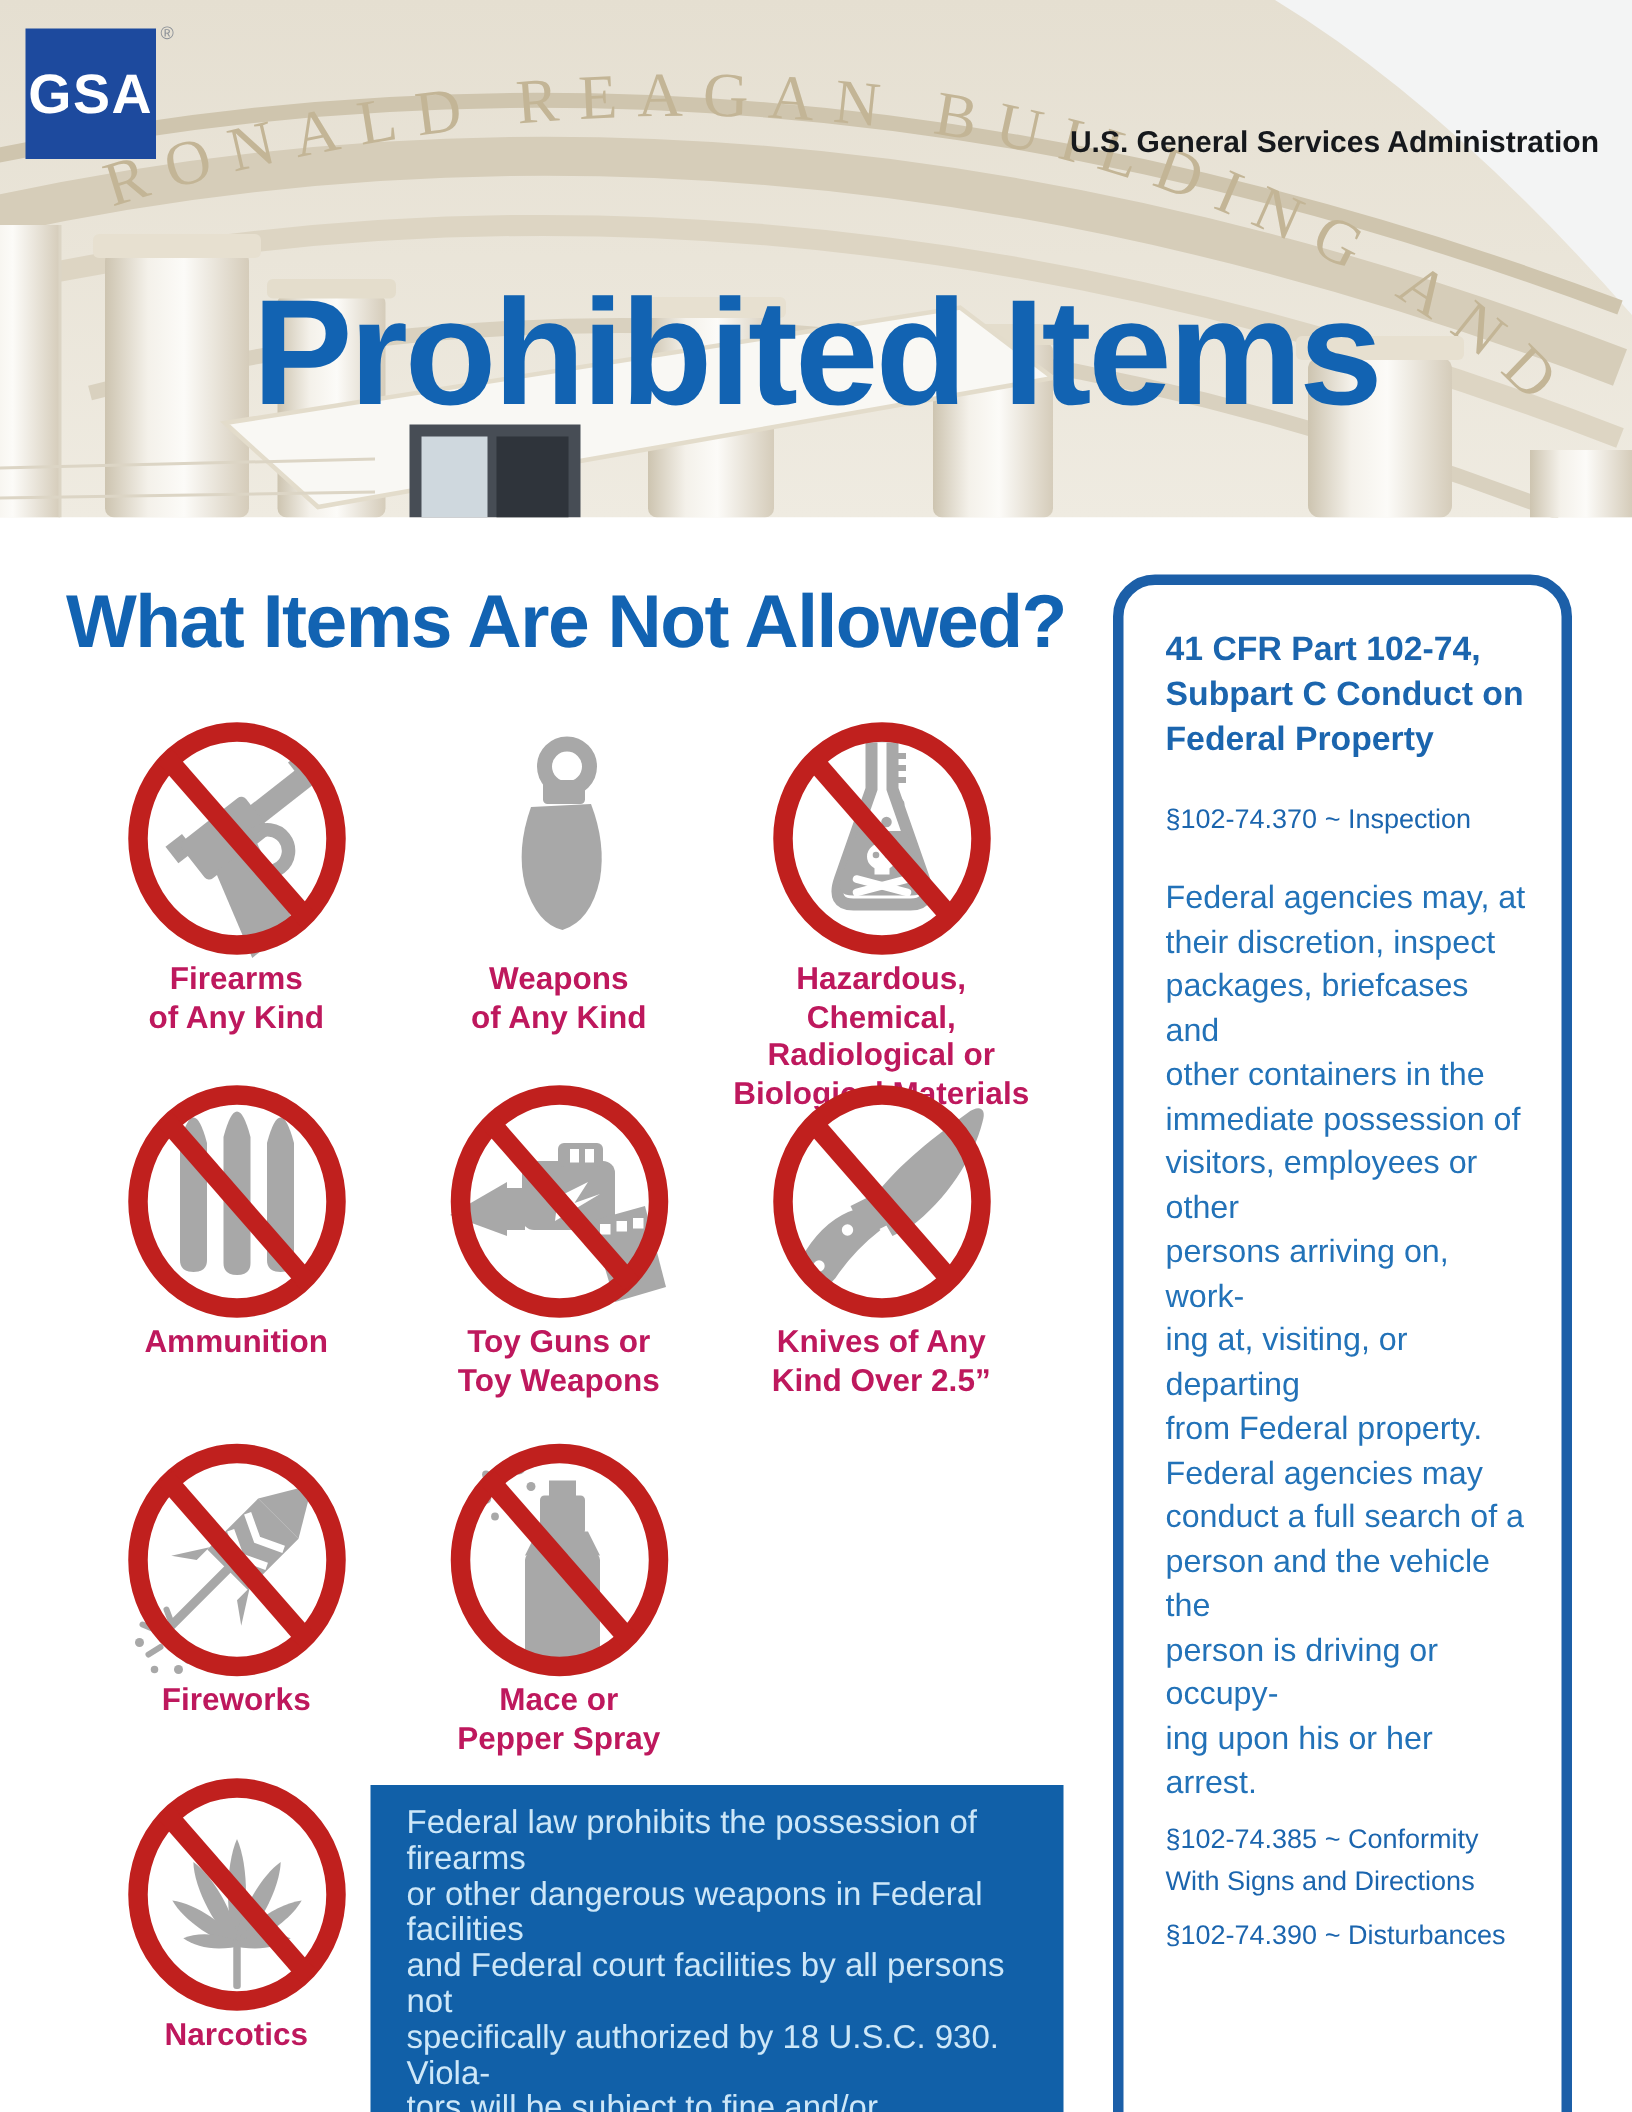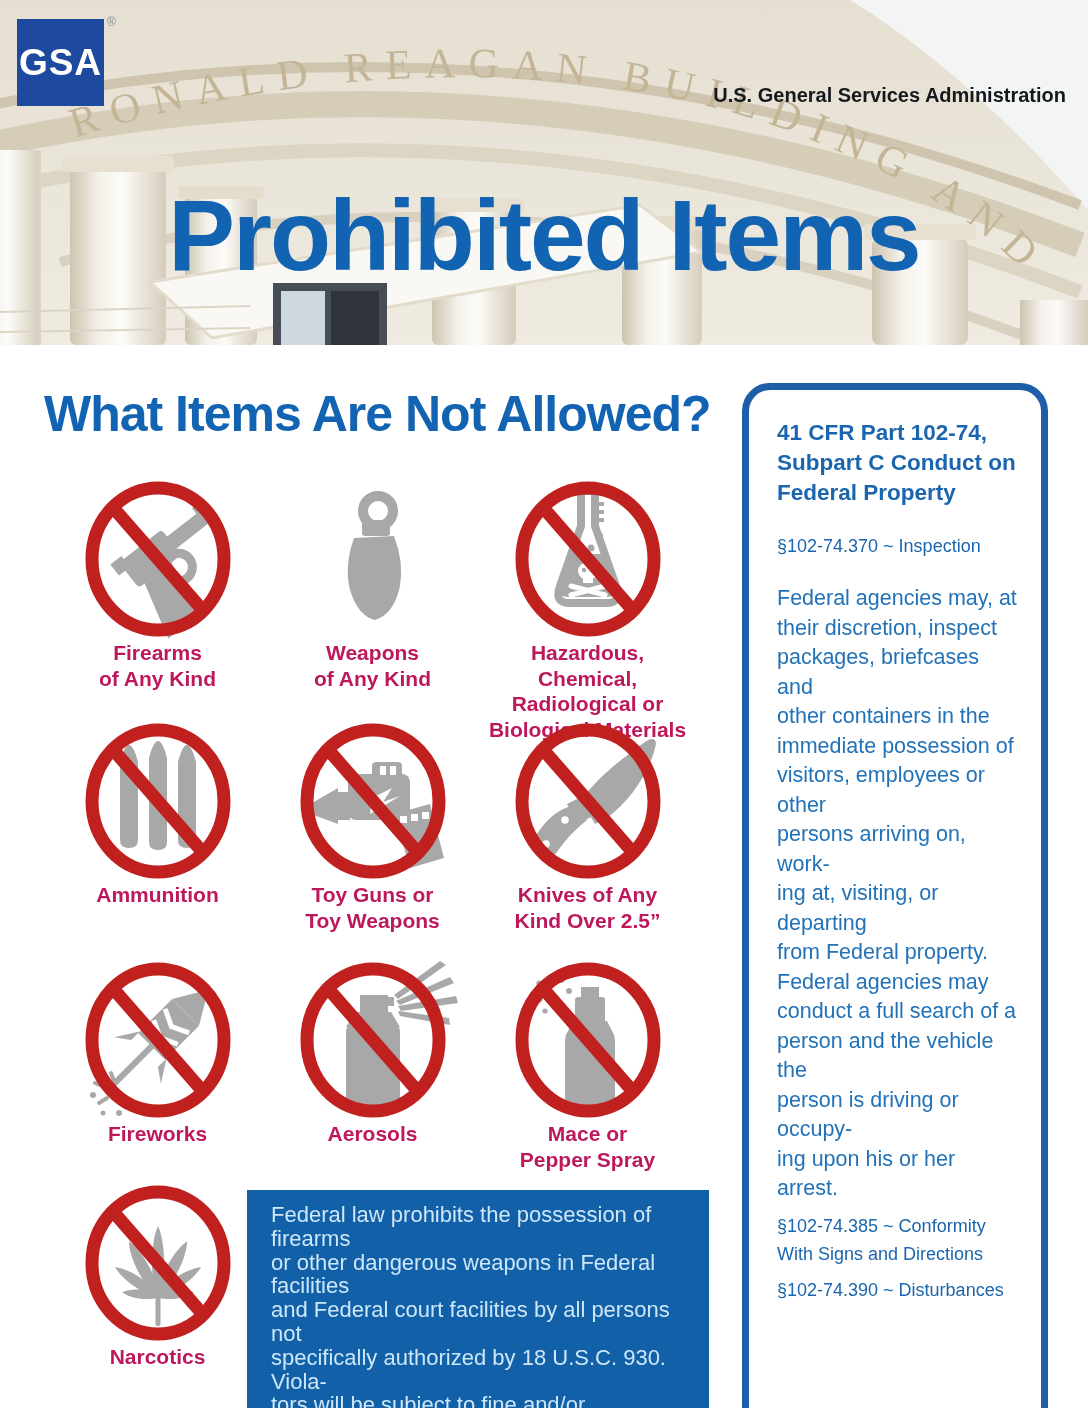--- a/index.html
+++ b/index.html
@@ -244,37 +244,20 @@
           <circle class="glyph" cx="46" cy="158" r="3"></circle>
           <circle class="glyph" cx="30" cy="158" r="2.5"></circle>
         <ellipse class="ring" cx="85" cy="85" rx="66" ry="71"></ellipse>
         <line class="slash" x1="37" y1="30" x2="133" y2="140"></line>
       </svg>
       <div class="item-label">Fireworks</div>
     </div>
     <div class="cell">
       <svg viewBox="0 0 170 170">
         <g class="glyph">
-          <rect x="58" y="70" width="54" height="80" rx="6"></rect>
-          <polygon points="58,72 112,72 103,57 67,57"></polygon>
-          <rect x="72" y="40" width="28" height="19"></rect>
-          <rect x="94" y="42" width="12" height="9"></rect>
-          <polygon points="110,44 158,10 152,6 106,40"></polygon>
-          <polygon points="112,50 166,28 162,22 108,46"></polygon>
-          <polygon points="113,56 170,48 168,41 110,51"></polygon>
-          <polygon points="112,61 162,70 161,63 110,56"></polygon>
-        </g>
-        <ellipse class="ring" cx="85" cy="85" rx="66" ry="71"></ellipse>
-        <line class="slash" x1="37" y1="30" x2="133" y2="140"></line>
-      </svg>
-      <div class="item-label">Aerosols</div>
-    </div>
-    <div class="cell">
-      <svg viewBox="0 0 170 170">
-        <g class="glyph">
           <rect x="62" y="80" width="50" height="72" rx="5"></rect>
           <polygon points="62,82 112,82 104,66 70,66"></polygon>
           <rect x="72" y="42" width="30" height="26" rx="3"></rect>
           <rect x="78" y="32" width="18" height="12"></rect>
           <circle cx="58" cy="24" r="4"></circle>
             <circle cx="46" cy="32" r="3.5"></circle>
             <circle cx="68" cy="20" r="3"></circle>
           <circle cx="36" cy="44" r="3.5"></circle>
             <circle cx="52" cy="44" r="3"></circle>
             <circle cx="66" cy="36" r="3"></circle>

